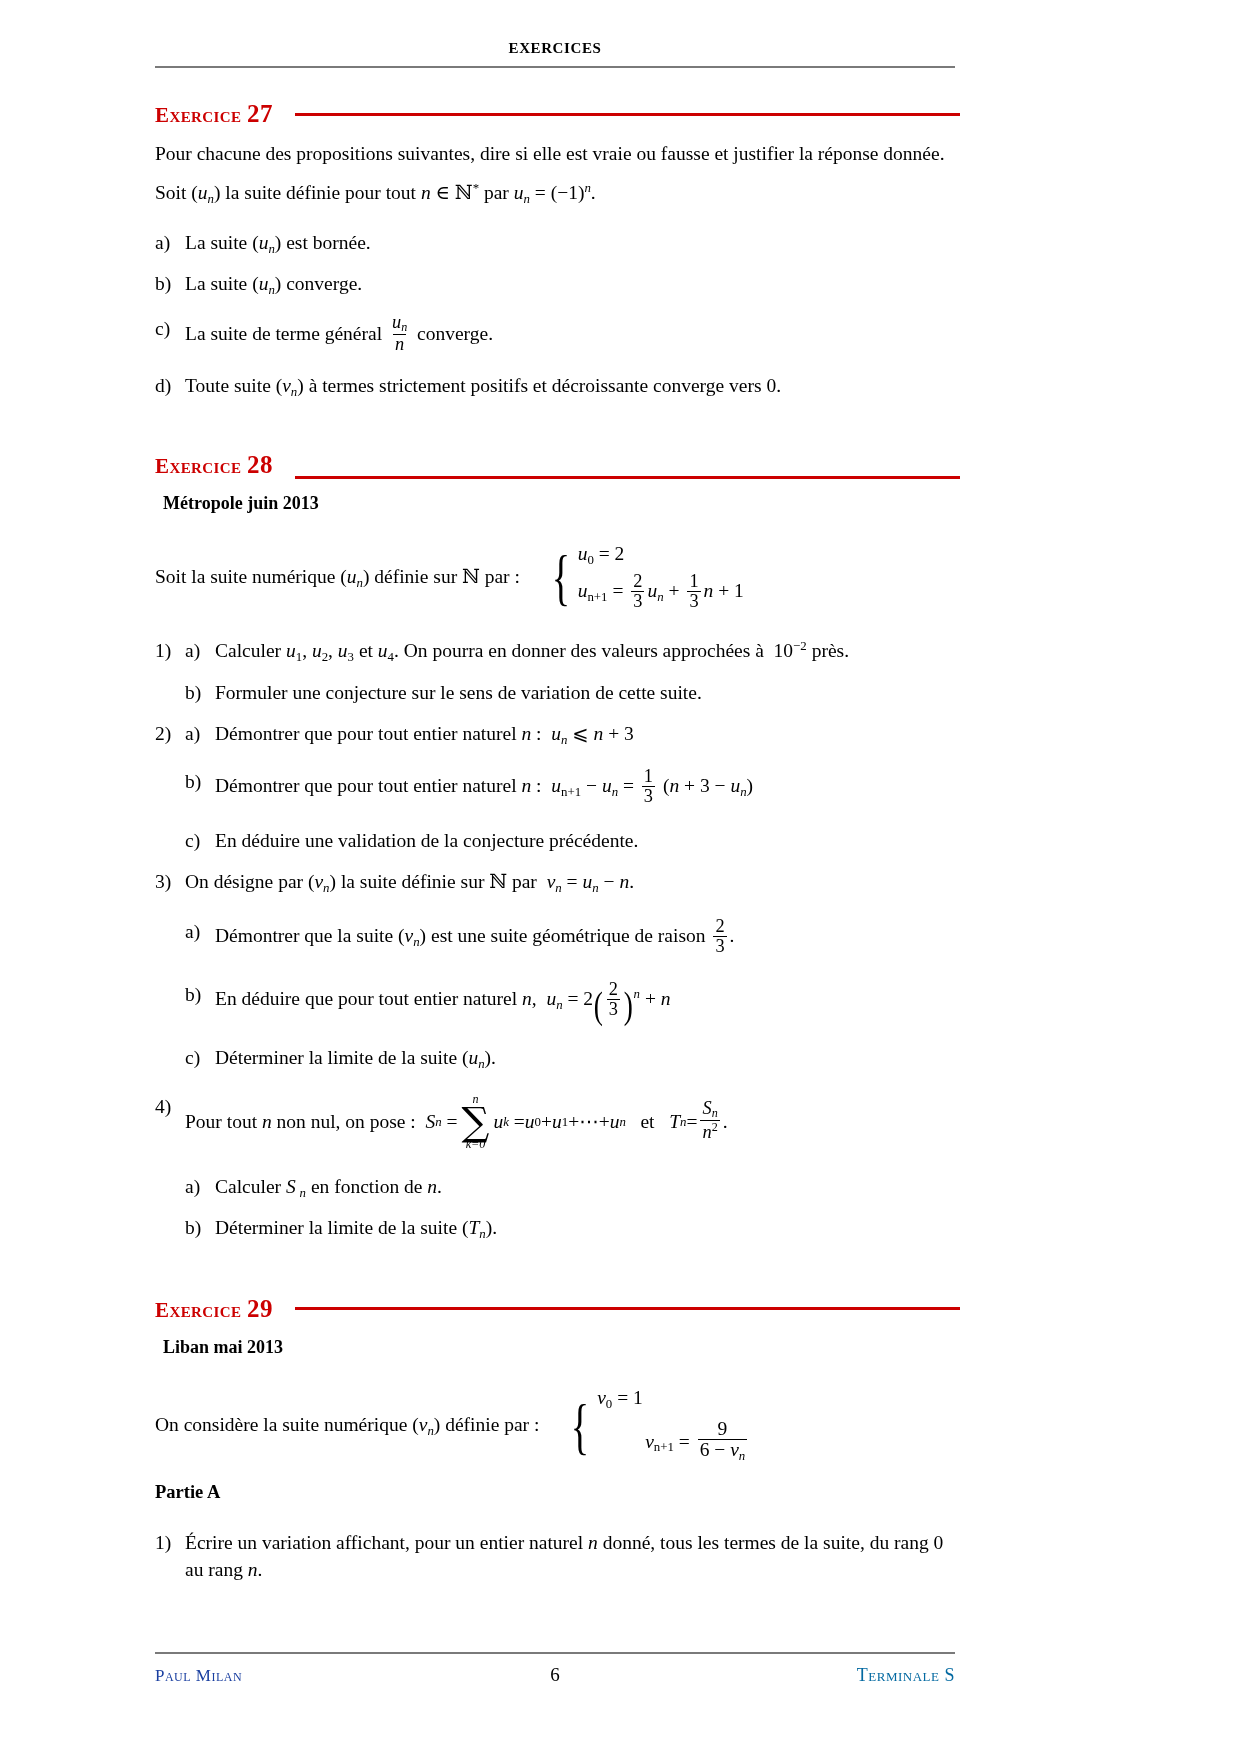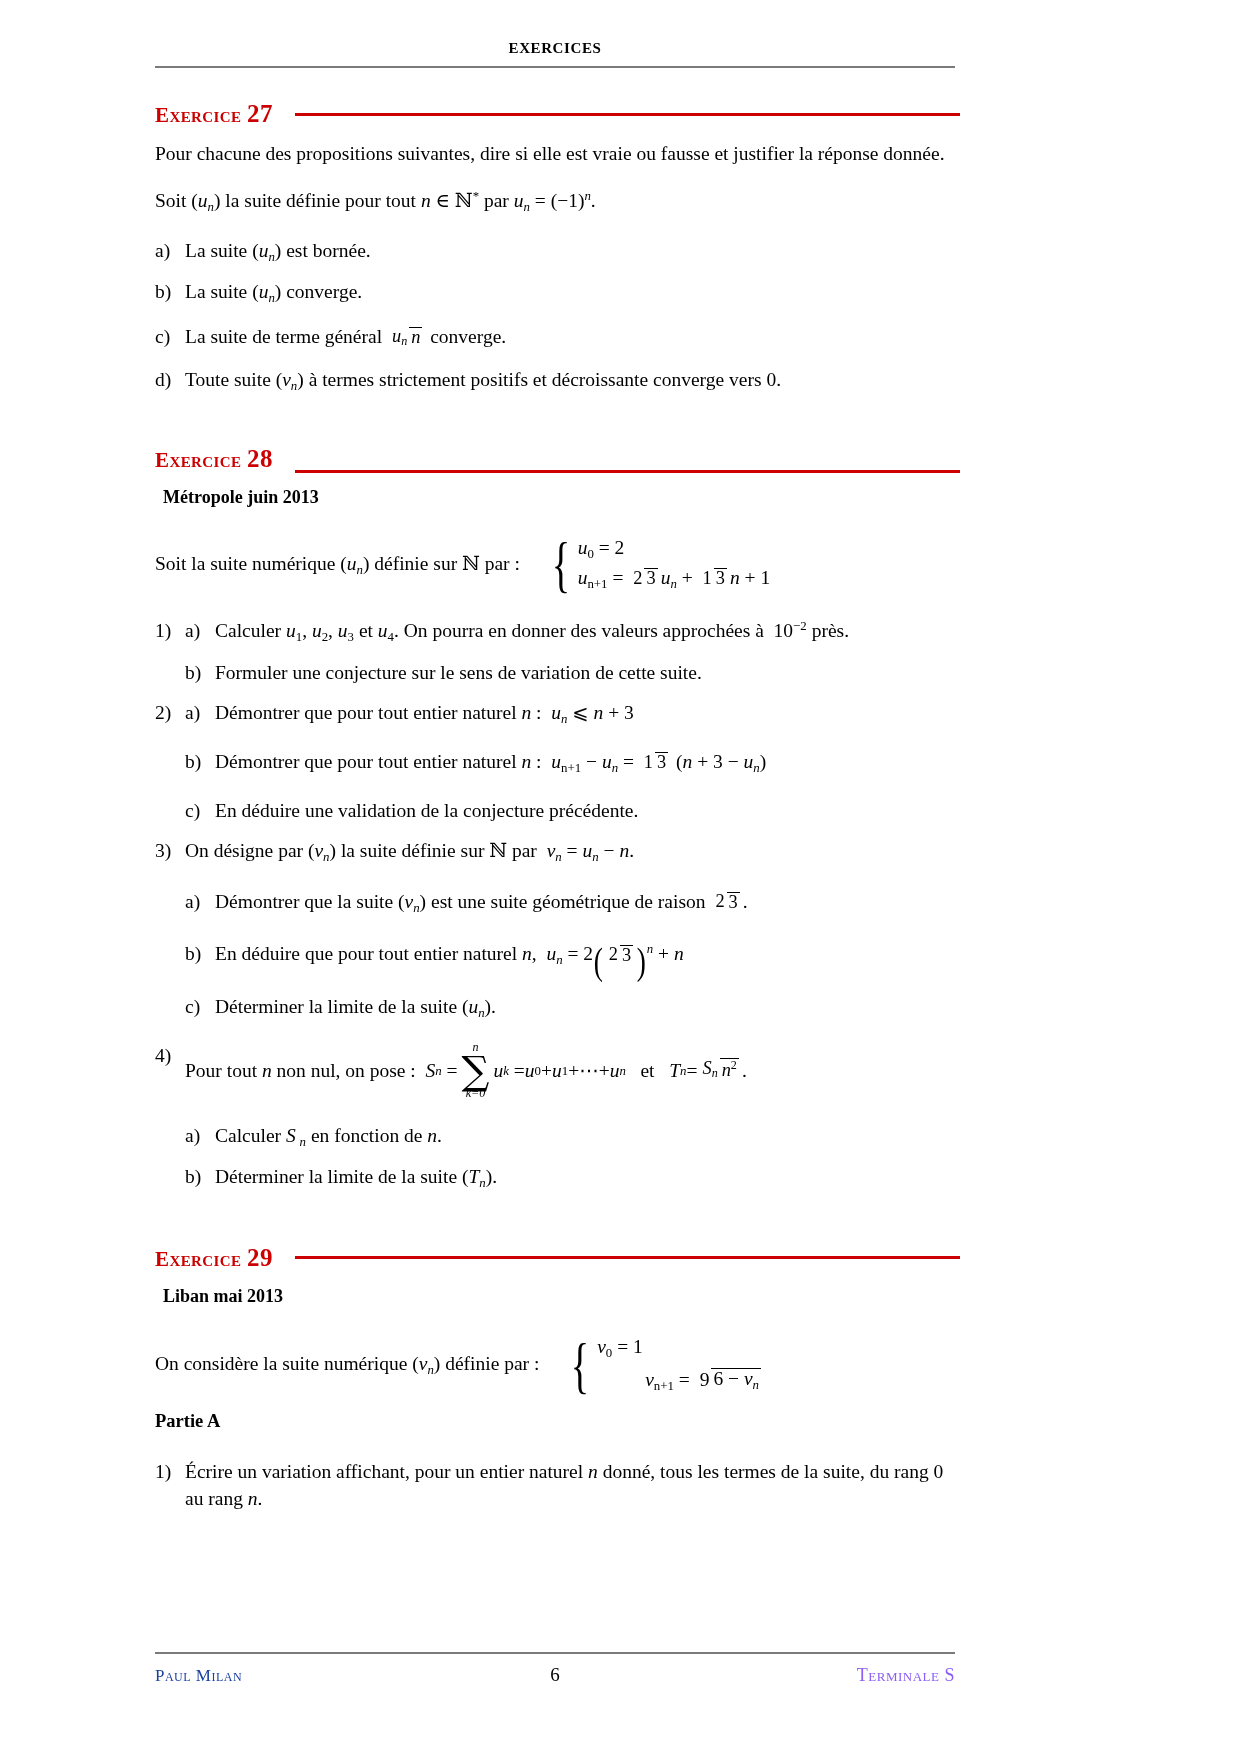--- a/index.html
+++ b/index.html
@@ -50,21 +50,21 @@
 
   
   .mi { font-style:italic; font-family:"Liberation Serif", serif; }
   .sub { font-size:.66em; vertical-align:-0.28em; font-style:italic; }
   .subn { font-size:.66em; vertical-align:-0.28em; font-style:normal; }
   .sup { font-size:.66em; vertical-align:0.58em; }
   .supi { font-size:.66em; vertical-align:0.58em; font-style:italic; }
   .bb { font-family:"DejaVu Serif", serif; }
 
   .frac {
-    display:inline-flex; flex-direction:row; align-items:center;
+    display:inline-flex; flex-direction:column; align-items:center;
     vertical-align:middle; margin:0 3px; line-height:1.04;
     font-size:.94em; position:relative; top:-0.08em;
   }
   .frac > .num { padding:0 2px; }
   .frac > .den { padding:0 2px; border-top:1.3px solid #000; }
 
   .paren-big {
     display:inline-block; font-size:1.95em; line-height:0;
     vertical-align:-0.34em; font-weight:300;
     transform:scaleX(.72); margin:0 -1px;
@@ -95,40 +95,40 @@
   .foot-rule {
     position:absolute; left:155px; top:1652px; width:800px; height:1.6px;
     background:#7a7a7a;
   }
   .footer {
     position:absolute; left:155px; top:1664px; width:800px;
     display:flex; align-items:baseline; font-size:17px;
   }
   .foot-l { flex:1; text-align:left; color:#1a3fa0; font-variant:small-caps; letter-spacing:.5px; }
   .foot-c { flex:0 0 auto; width:60px; text-align:center; color:#000; font-size:19px; }
-  .foot-r { flex:1; text-align:right; color:#8b5cf6; font-variant:small-caps; letter-spacing:.5px; font-size:18px; }
+  .foot-r { flex:1; text-align:right; color:#0369a1; font-variant:small-caps; letter-spacing:.5px; font-size:18px; }
 </style>
 </head>
 <body>
 
 <div class="page">
 
   <div class="runhead">EXERCICES</div>
   <div class="runhead-rule"></div>
 
   <div class="col">
 
     <div class="exo-head">
       <span class="exo-title"><span>Exercice</span> <span class="exo-num">27</span></span>
       <span class="exo-rule"></span>
     </div>
 
     <p class="body"><span>Pour chacune des propositions suivantes, dire si elle est vraie ou fausse et justifier la réponse donnée.</span></p>
 
-    <p class="body nj" style="margin-top:20px;"><span>Soit (</span><span class="mi">u</span><span class="sub">n</span><span>) la suite définie pour tout </span><span class="mi">n</span> ∈ <span class="bb">ℕ</span><span class="sup">*</span><span> par </span><span class="mi">u</span><span class="sub">n</span> = (<span>−</span>1)<span class="supi">n</span>.</p>
+    <p class="body nj" style="margin-top:12px;"><span>Soit (</span><span class="mi">u</span><span class="sub">n</span><span>) la suite définie pour tout </span><span class="mi">n</span> ∈ <span class="bb">ℕ</span><span class="sup">*</span><span> par </span><span class="mi">u</span><span class="sub">n</span> = (<span>−</span>1)<span class="supi">n</span>.</p>
 
     <div class="row" style="margin-top:20px;">
       <span class="lab">a)</span>
       <span class="txt"><span>La suite (</span><span class="mi">u</span><span class="sub">n</span><span>) est bornée.</span></span>
     </div>
 
     <div class="row">
       <span class="lab">b)</span>
       <span class="txt"><span>La suite (</span><span class="mi">u</span><span class="sub">n</span><span>) converge.</span></span>
     </div>

